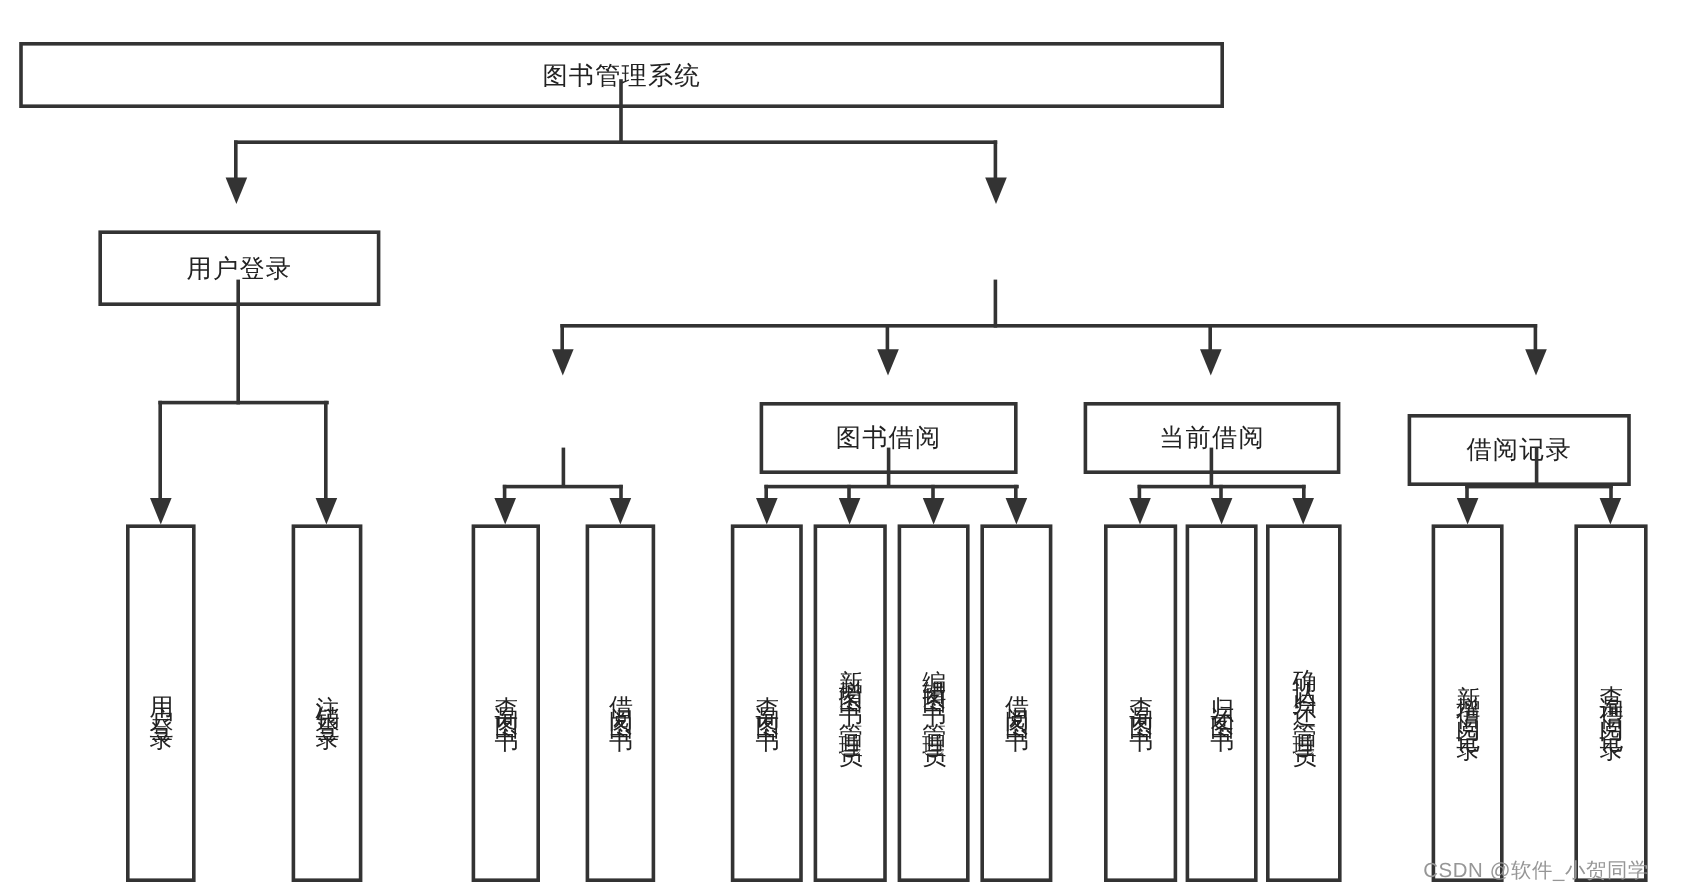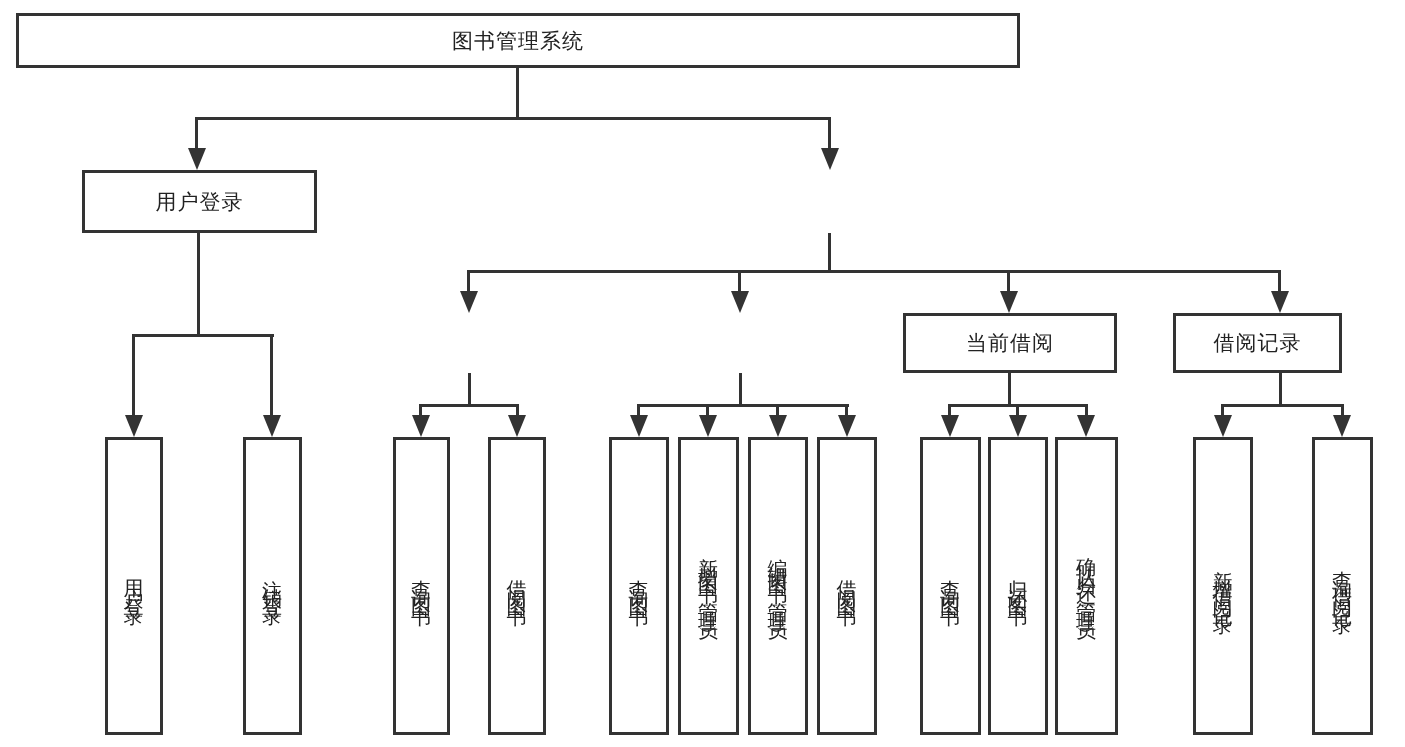--- a/index.html
+++ b/index.html
@@ -16,20 +16,21 @@
     box-sizing: border-box;
     border: 3px solid #333333;
     background: #ffffff;
     display: flex;
     align-items: center;
     justify-content: center;
     color: #222222;
     font-size: 21px;
     letter-spacing: 1px;
     white-space: nowrap;
+    margin-top: 22px;
   }
   .vbox {
     position: absolute;
     box-sizing: border-box;
     border: 3px solid #333333;
     background: #ffffff;
     top: 437px;
     height: 298px;
     display: flex;
     align-items: center;
@@ -69,24 +70,27 @@
 <div class="stage">
 
   <div class="box" style="left:16px; top:13px; width:1004px; height:55px;">
     <span>图书管理系统</span>
   </div>
 
   <div class="box" style="left:82px; top:170px; width:235px; height:63px;">
     <span>用户登录</span>
   </div>
 
+  <div class="box" style="left:633px; top:313px; width:215px; height:60px;">
+    <span>图书借阅</span>
+  </div>
   <div class="box" style="left:903px; top:313px; width:214px; height:60px;font-family:Liberation Serif, serif;">
     <span>当前借阅</span>
   </div>
-  <div class="box" style="left:1173px; top:313px; width:169px; height:60px;">
+  <div class="box" style="left:1173px; top:323px; width:186px; height:60px;">
     <span>借阅记录</span>
   </div>
 
   <div class="vbox" style="left:105px; width:58px;">
     <span class="vtext">用户登录</span>
   </div>
   <div class="vbox" style="left:243px; width:59px;">
     <span class="vtext">注销登录</span>
   </div>
 
@@ -179,14 +183,15 @@
   <div class="vl" style="left:1085px; top:404px; height:14px;"></div>
   <div class="ah" style="left:1077px; top:415px;"></div>
 
   <div class="vl" style="left:1279px; top:373px; height:33px;"></div>
   <div class="hl" style="left:1221px; top:404px; width:123px;"></div>
   <div class="vl" style="left:1221px; top:404px; height:14px;"></div>
   <div class="ah" style="left:1214px; top:415px;"></div>
   <div class="vl" style="left:1341px; top:404px; height:14px;"></div>
   <div class="ah" style="left:1333px; top:415px;"></div>
 
+  <div class="watermark">CSDN @软件_小贺同学</div>
 
 </div>
 
 </body></html>

